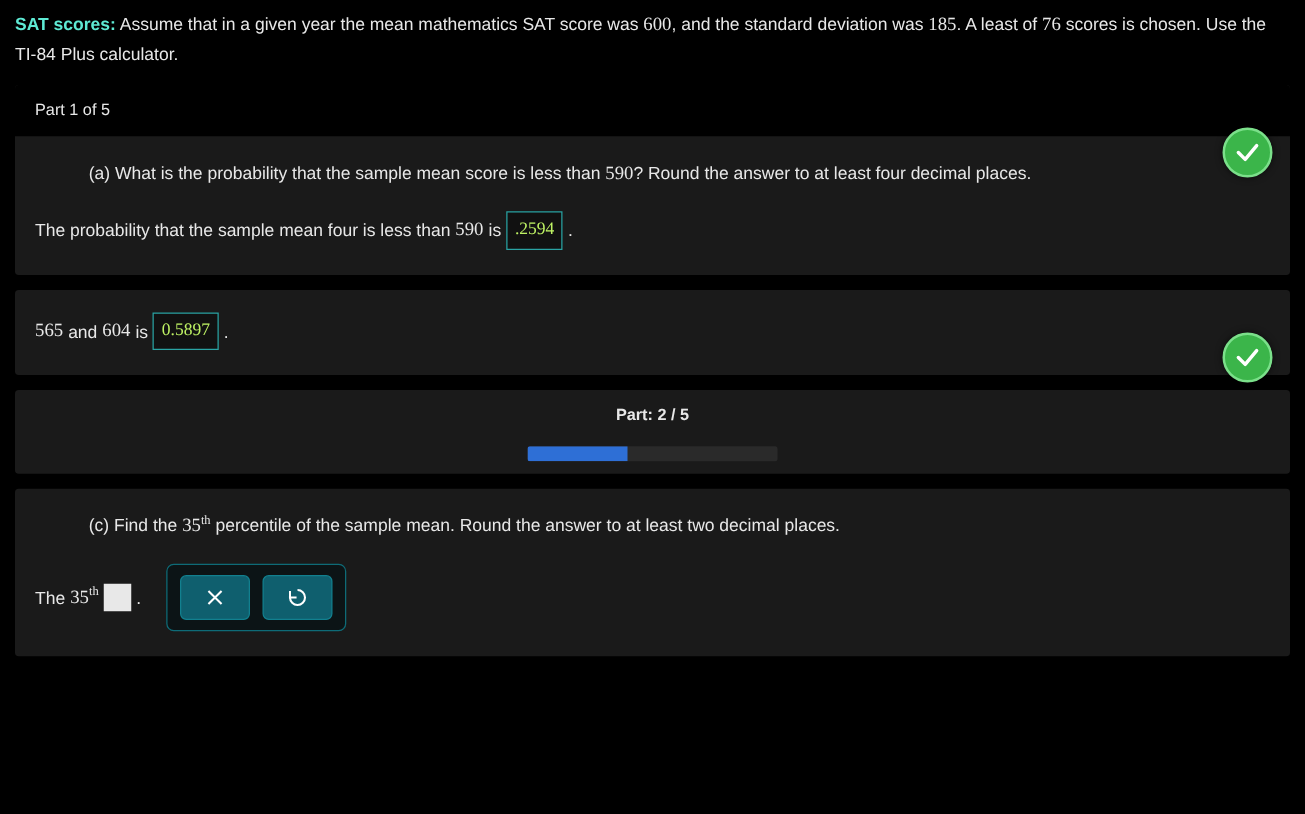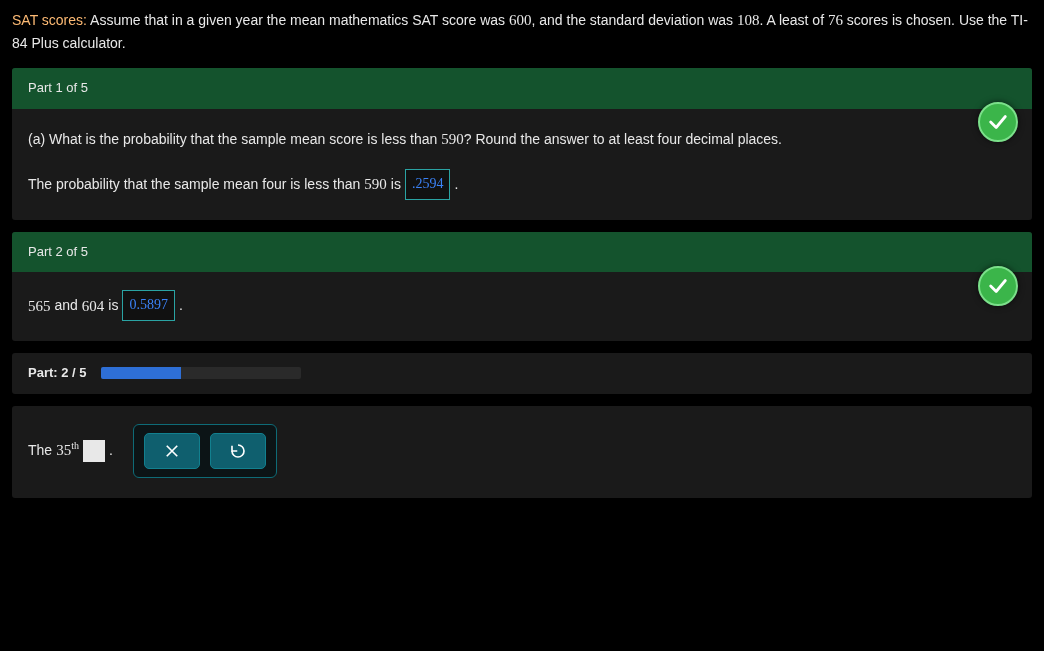--- a/index.html
+++ b/index.html
@@ -8,42 +8,42 @@
     color: #e8e8e8;
     font-family: Verdana, Geneva, sans-serif;
     font-size: 14px;
     width: 1044px;
     height: 651px;
     overflow: hidden;
     padding: 8px 12px;
     line-height: 1.6;
   }
   .prompt { margin-bottom: 14px; }
-  .prompt b { font-weight: normal; color: #fdba74; }
+  .prompt b { font-weight: bold; color: #5eead4; }
   .mnum { font-family: Georgia, 'Times New Roman', serif; font-size: 15px; }
   .card {
     background: #1a1a1a;
     border-radius: 3px;
     margin-bottom: 12px;
     position: relative;
   }
   .card-header {
-    background: #14532d;
+    background: #000000;
     padding: 10px 16px;
     font-size: 13px;
     border-radius: 3px 3px 0 0;
   }
   .card-body { padding: 18px 16px 20px 16px; }
-  .qline { margin-bottom: 18px; }
+  .qline { margin-bottom: 18px; margin-left: 43px; }
   .ansline { display: flex; align-items: center; flex-wrap: wrap; gap: 4px; }
   .ansbox {
     display: inline-block;
     border: 1px solid #2aa3a3;
     background: #111;
-    color: #3b82f6;
+    color: #bef264;
     padding: 3px 6px;
     min-width: 44px;
     text-align: center;
     font-family: Georgia, serif;
   }
   .emptybox {
     display: inline-block;
     background: #e8e8e8;
     width: 22px; height: 22px;
     vertical-align: middle;
@@ -58,20 +58,21 @@
     display: flex; align-items: center; justify-content: center;
     box-shadow: 0 0 6px rgba(0,0,0,.6);
   }
   .check svg { width: 22px; height: 22px; }
   .progress-row {
     display:flex; align-items:center; gap:14px;
     padding: 10px 16px;
     background: #1a1a1a;
     border-radius:3px;
     margin-bottom:12px;
+    flex-direction:column;
   }
   .progress-label { font-size:13px; font-weight:bold; }
   .progress-track {
     width: 200px; height: 12px;
     background: #2a2a2a;
     border-radius: 2px;
     overflow: hidden;
   }
   .progress-fill {
     height:100%; background:#2e6fd6; width:40%;
@@ -93,21 +94,21 @@
     border-radius:5px;
     display:flex; align-items:center; justify-content:center;
     cursor:pointer;
   }
   .btn svg { width:18px; height:18px; stroke:#fff; fill:none; stroke-width:2.2; }
 </style>
 </head>
 <body>
 
 <div class="prompt">
-  <b>SAT scores:</b><span> Assume that in a given year the mean mathematics SAT score was </span><span class="mnum">600</span><span>, and the standard deviation was </span><span class="mnum">108</span><span>. A least of </span><span class="mnum">76</span><span> scores is chosen. Use the TI-84 Plus calculator.</span>
+  <b>SAT scores:</b><span> Assume that in a given year the mean mathematics SAT score was </span><span class="mnum">600</span><span>, and the standard deviation was </span><span class="mnum">185</span><span>. A least of </span><span class="mnum">76</span><span> scores is chosen. Use the TI-84 Plus calculator.</span>
 </div>
 
 <div class="card">
   <div class="card-header">Part 1 of 5</div>
   <div class="check">
     <svg viewBox="0 0 24 24">
         <path d="M4 12 L10 18 L20 6" fill="none" stroke="#fff" stroke-width="3" stroke-linecap="round" stroke-linejoin="round"></path>
       </svg>
   </div>
   <div class="card-body">
@@ -118,21 +119,20 @@
       <span>The probability that the sample mean four is less than </span>
         <span class="mnum">590</span>
         <span> is </span>
       <span class="ansbox">.2594</span>
       <span>.</span>
     </div>
   </div>
 </div>
 
 <div class="card">
-  <div class="card-header">Part 2 of 5</div>
   <div class="check">
     <svg viewBox="0 0 24 24">
         <path d="M4 12 L10 18 L20 6" fill="none" stroke="#fff" stroke-width="3" stroke-linecap="round" stroke-linejoin="round"></path>
       </svg>
   </div>
   <div class="card-body">
     <div class="ansline">
         <span class="mnum">565</span>
         <span> and </span>
         <span class="mnum">604</span>
@@ -145,20 +145,23 @@
 
 <div class="progress-row">
   <span class="progress-label">Part: 2 / 5</span>
   <div class="progress-track">
     <div class="progress-fill" style="width:40%"></div>
   </div>
 </div>
 
 <div class="card">
   <div class="card-body">
+    <div class="qline">
+      <span>(c) Find the </span><span class="ord"><span class="mnum">35</span><sup>th</sup></span><span> percentile of the sample mean. Round the answer to at least two decimal places.</span>
+    </div>
     <div class="ansline">
       <span>The </span>
         <span class="ord"><span class="mnum">35</span><sup>th</sup></span>
       <span class="emptybox"></span>
       <span>.</span>
       <span class="btnrow">
         <span class="btn">
           <svg viewBox="0 0 24 24">
               <path d="M5 5 L19 19 M19 5 L5 19"></path>
             </svg>

